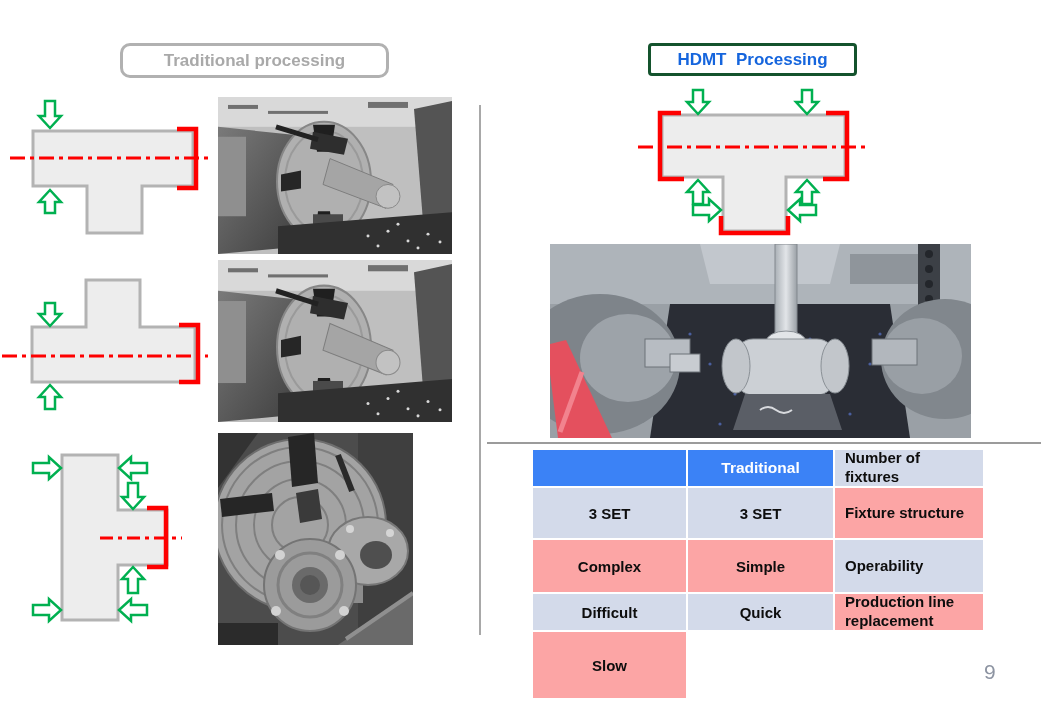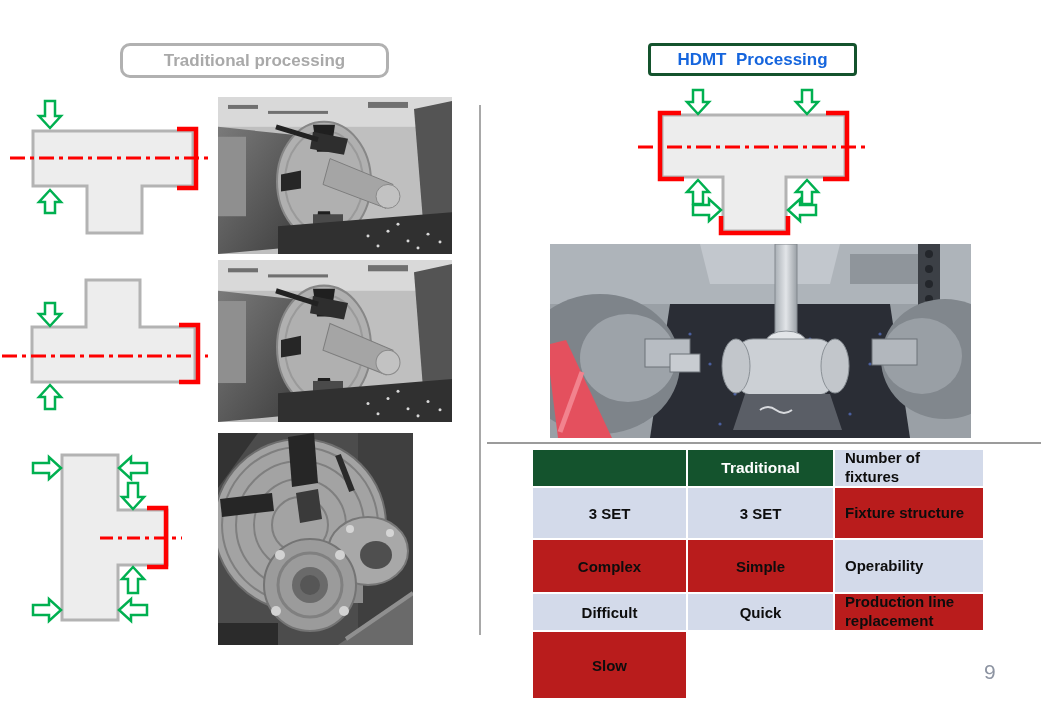--- a/index.html
+++ b/index.html
@@ -15,25 +15,25 @@
   .vdivider{position:absolute;left:479px;top:105px;width:2px;height:530px;background:#a8a8a8;}
   .hdivider{position:absolute;left:487px;top:442px;width:554px;height:2px;background:#9b9b9b;}
 
   .abs{position:absolute;}
 
   
   .cmp-table{position:absolute;left:533px;top:450px;width:450px;
              display:grid;grid-template-columns:153px 145px 148px;
              grid-template-rows:36px 50px 52px 36px 66px;gap:2px;background:#ffffff;}
   .cmp-table .cell{display:flex;align-items:center;font-weight:bold;font-size:15px;color:#0d0d0d;box-sizing:border-box;}
-  .cmp-table .th{background:#14532d;color:#ffffff;justify-content:center;font-size:15.5px;}
+  .cmp-table .th{background:#3b82f6;color:#ffffff;justify-content:center;font-size:15.5px;}
   .cmp-table .label{justify-content:flex-start;padding-left:10px;line-height:1.25;padding-right:6px;}
   .cmp-table .val{justify-content:center;}
   .cmp-table .band-a{background:#d3daea;}
-  .cmp-table .band-b{background:#b91c1c;}
+  .cmp-table .band-b{background:#fca5a5;}
 
   .page-number{position:absolute;left:984px;top:660px;font-size:21px;color:#8d94a2;}
 </style>
 </head>
 <body>
 
 <div class="slide">
 
   <div class="pill trad">Traditional processing</div>
   <div class="pill hdmt">HDMT  Processing</div>

